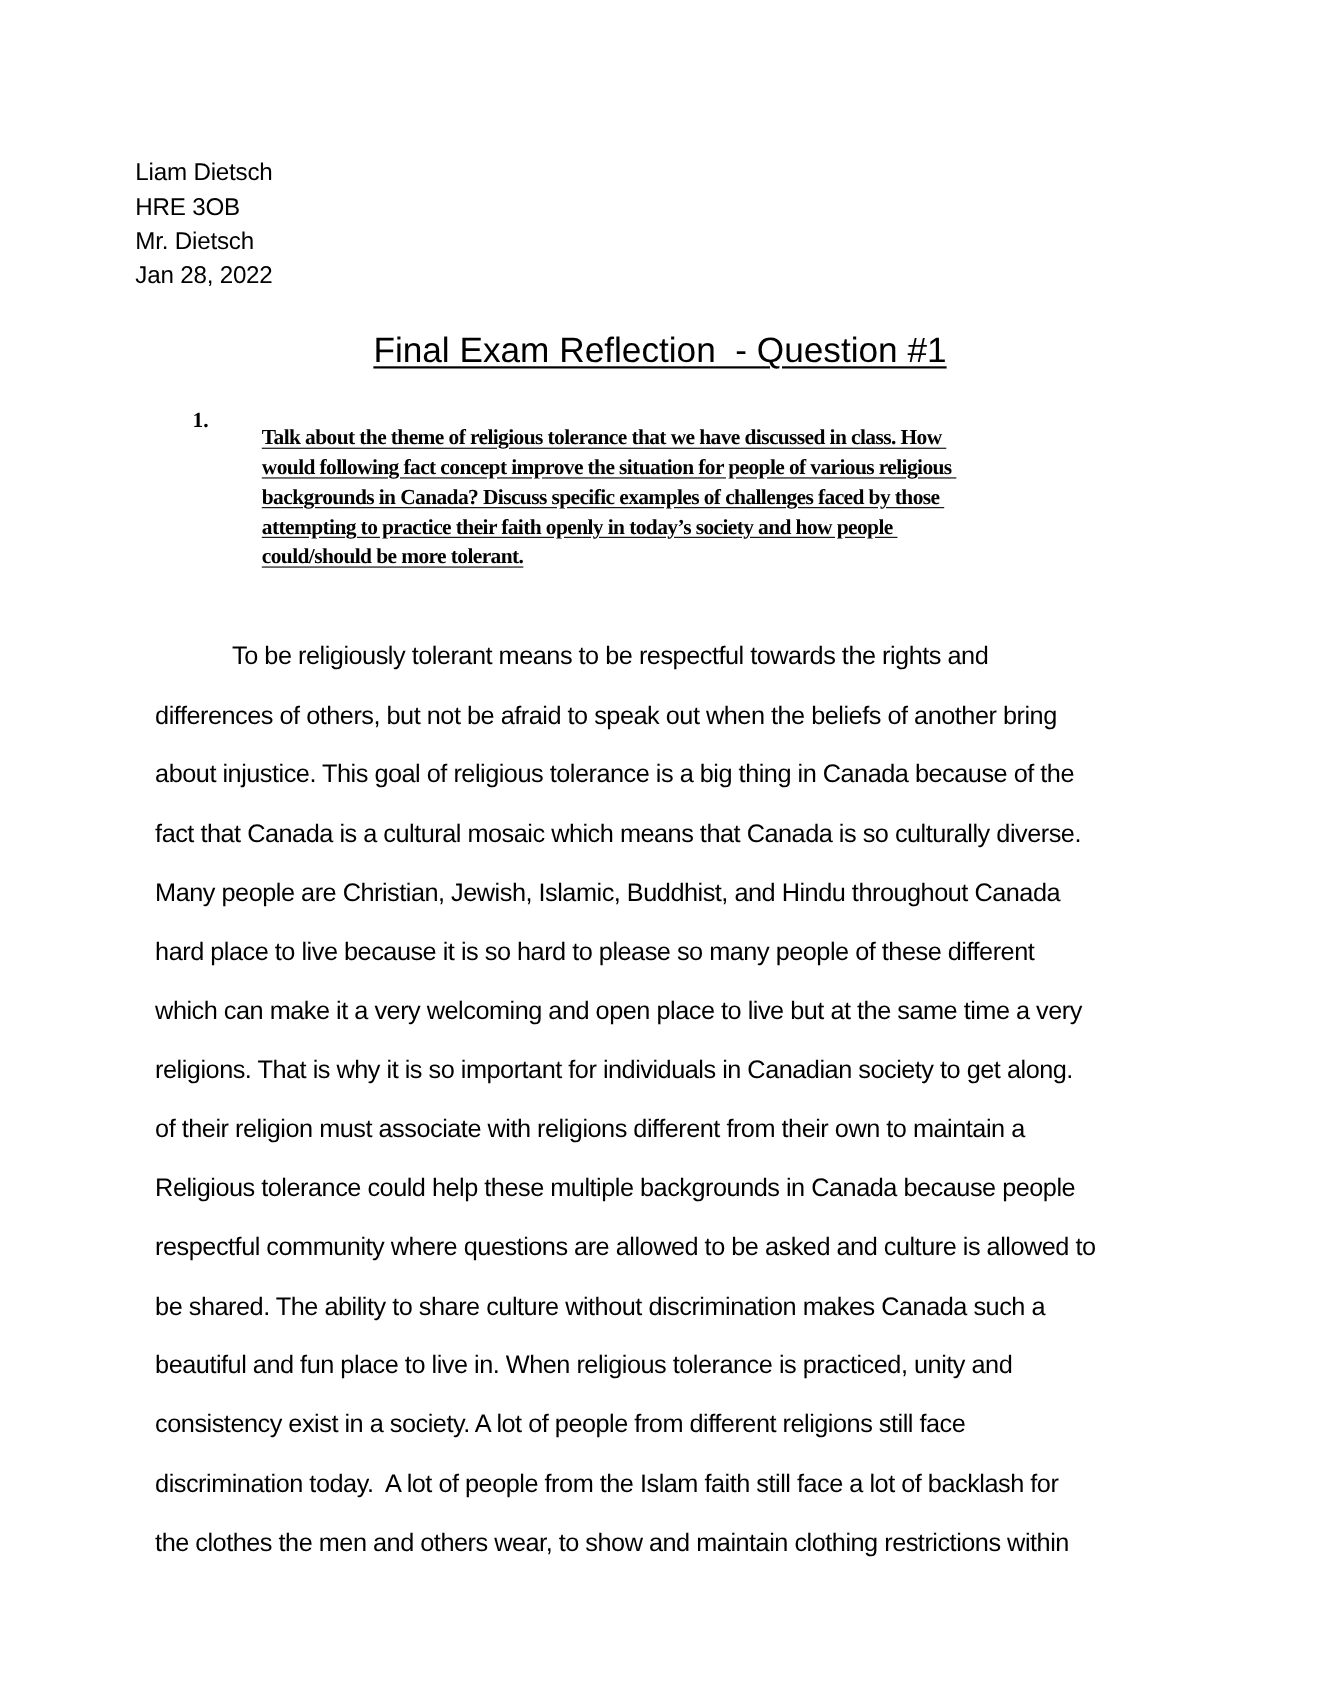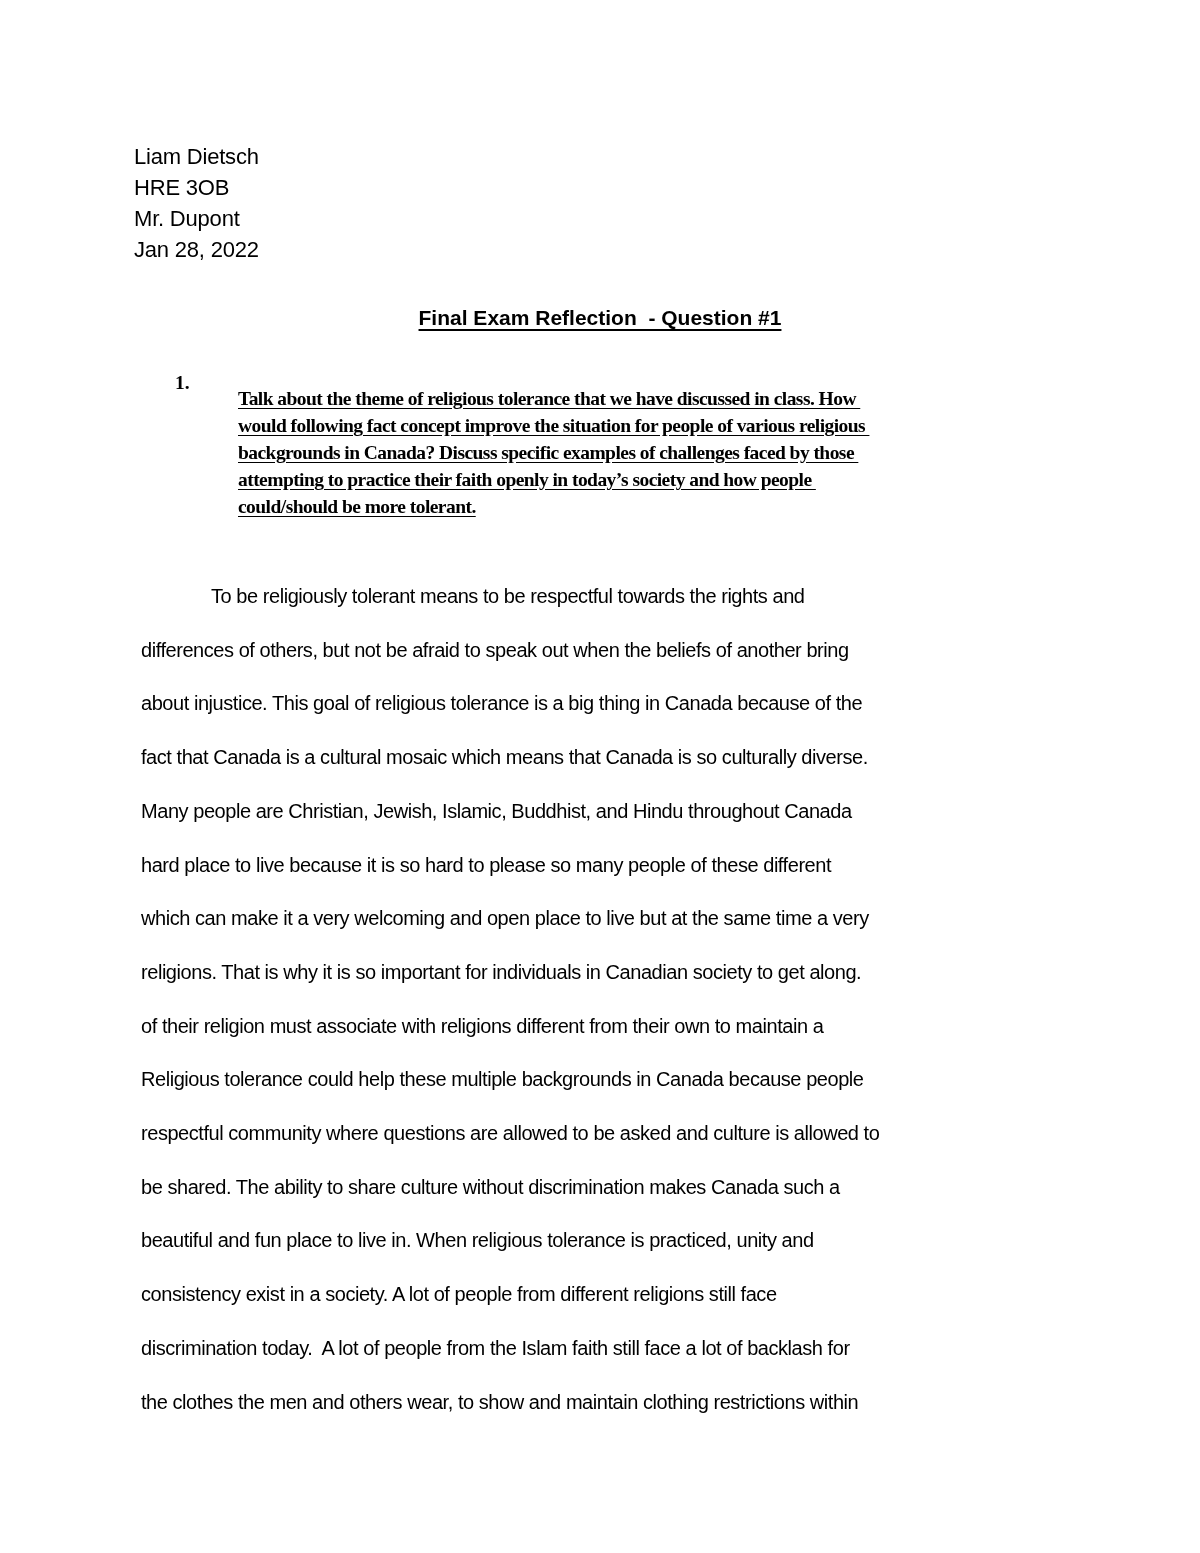--- a/index.html
+++ b/index.html
@@ -18,38 +18,38 @@
     .page {
       position: absolute;
       left: 0;
       top: 0;
       width: 1200px;
       height: 1553px;
       background: #ffffff;
     }
     .header-block {
       position: absolute;
-      left: 134px;
+      left: 123px;
       top: 141px;
       font-size: 22px;
       line-height: 31px;
     }
     .header-line {
       display: block;
       white-space: nowrap;
       letter-spacing: -0.2px;
     }
     .title {
       position: absolute;
       left: 0;
       width: 1200px;
       top: 298px;
       text-align: center;
-      font-size: 21px;
-      font-weight: bold;
+      font-size: 32px;
+      font-weight: normal;
       line-height: 40px;
       white-space: nowrap;
     }
     .title span {
       text-decoration: underline;
       text-decoration-thickness: 2px;
       text-underline-offset: 4px;
       white-space: pre;
     }
     .question {
@@ -79,41 +79,41 @@
       white-space: pre;
       text-decoration: underline;
       text-underline-offset: 3px;
       letter-spacing: -0.55px;
     }
     .body-text {
       position: absolute;
       left: 141px;
       top: 570px;
       width: 930px;
-      font-size: 20px;
+      font-size: 23px;
       line-height: 53.7px;
     }
     .body-line {
       display: block;
       white-space: pre;
       letter-spacing: -0.45px;
     }
     .body-line.indent {
       padding-left: 70px;
     }
   </style>
 </head>
 <body>
 
 <div class="page">
 
   <div class="header-block">
     <span class="header-line">Liam Dietsch</span>
     <span class="header-line">HRE 3OB</span>
-    <span class="header-line">Mr. Dupont</span>
+    <span class="header-line">Mr. Dietsch</span>
     <span class="header-line">Jan 28, 2022</span>
   </div>
 
   <div class="title">
     <span>Final Exam Reflection  - Question #1</span>
   </div>
 
   <div class="question">
     <span class="question-num">1.</span>
     <div class="question-text">

